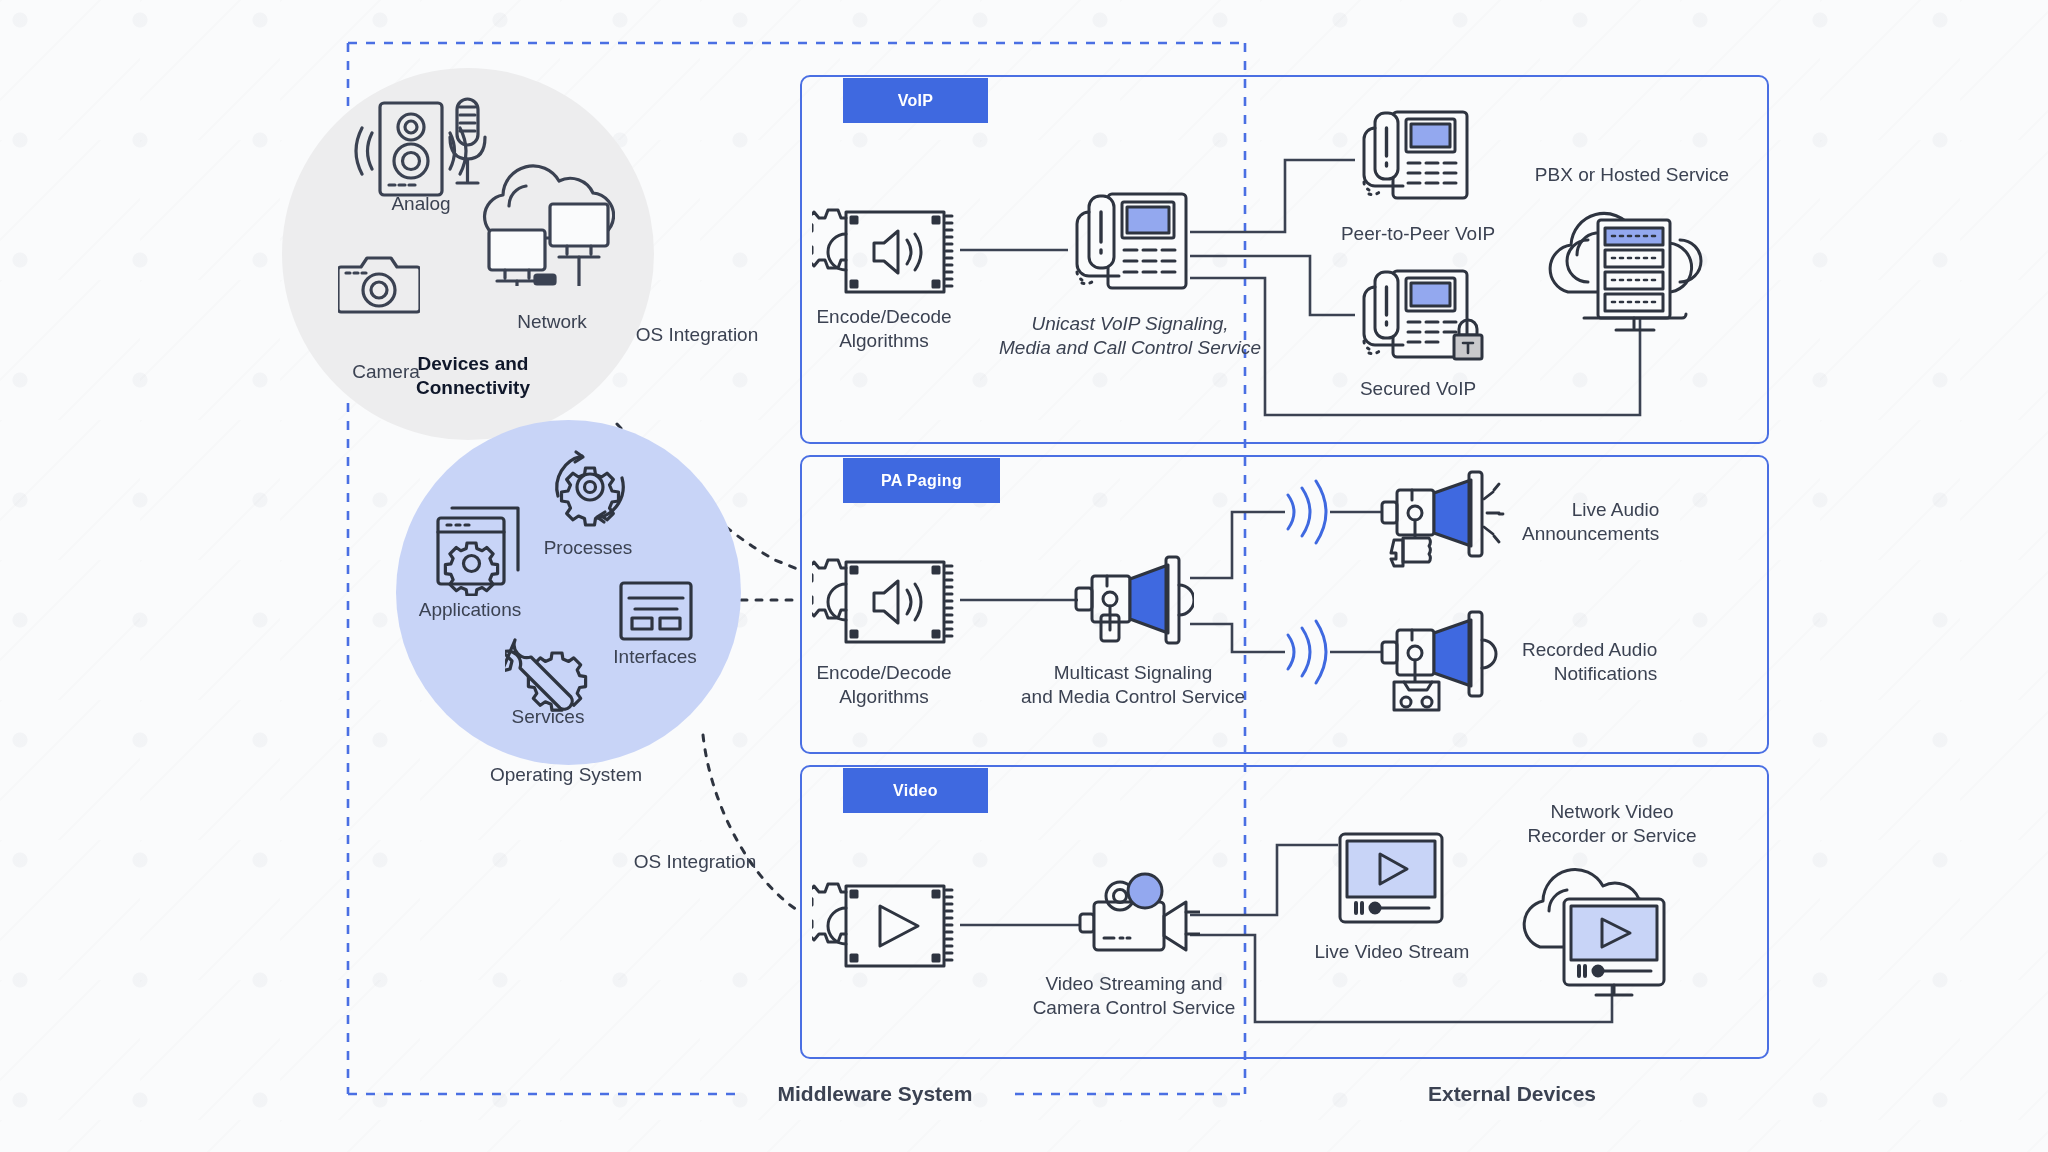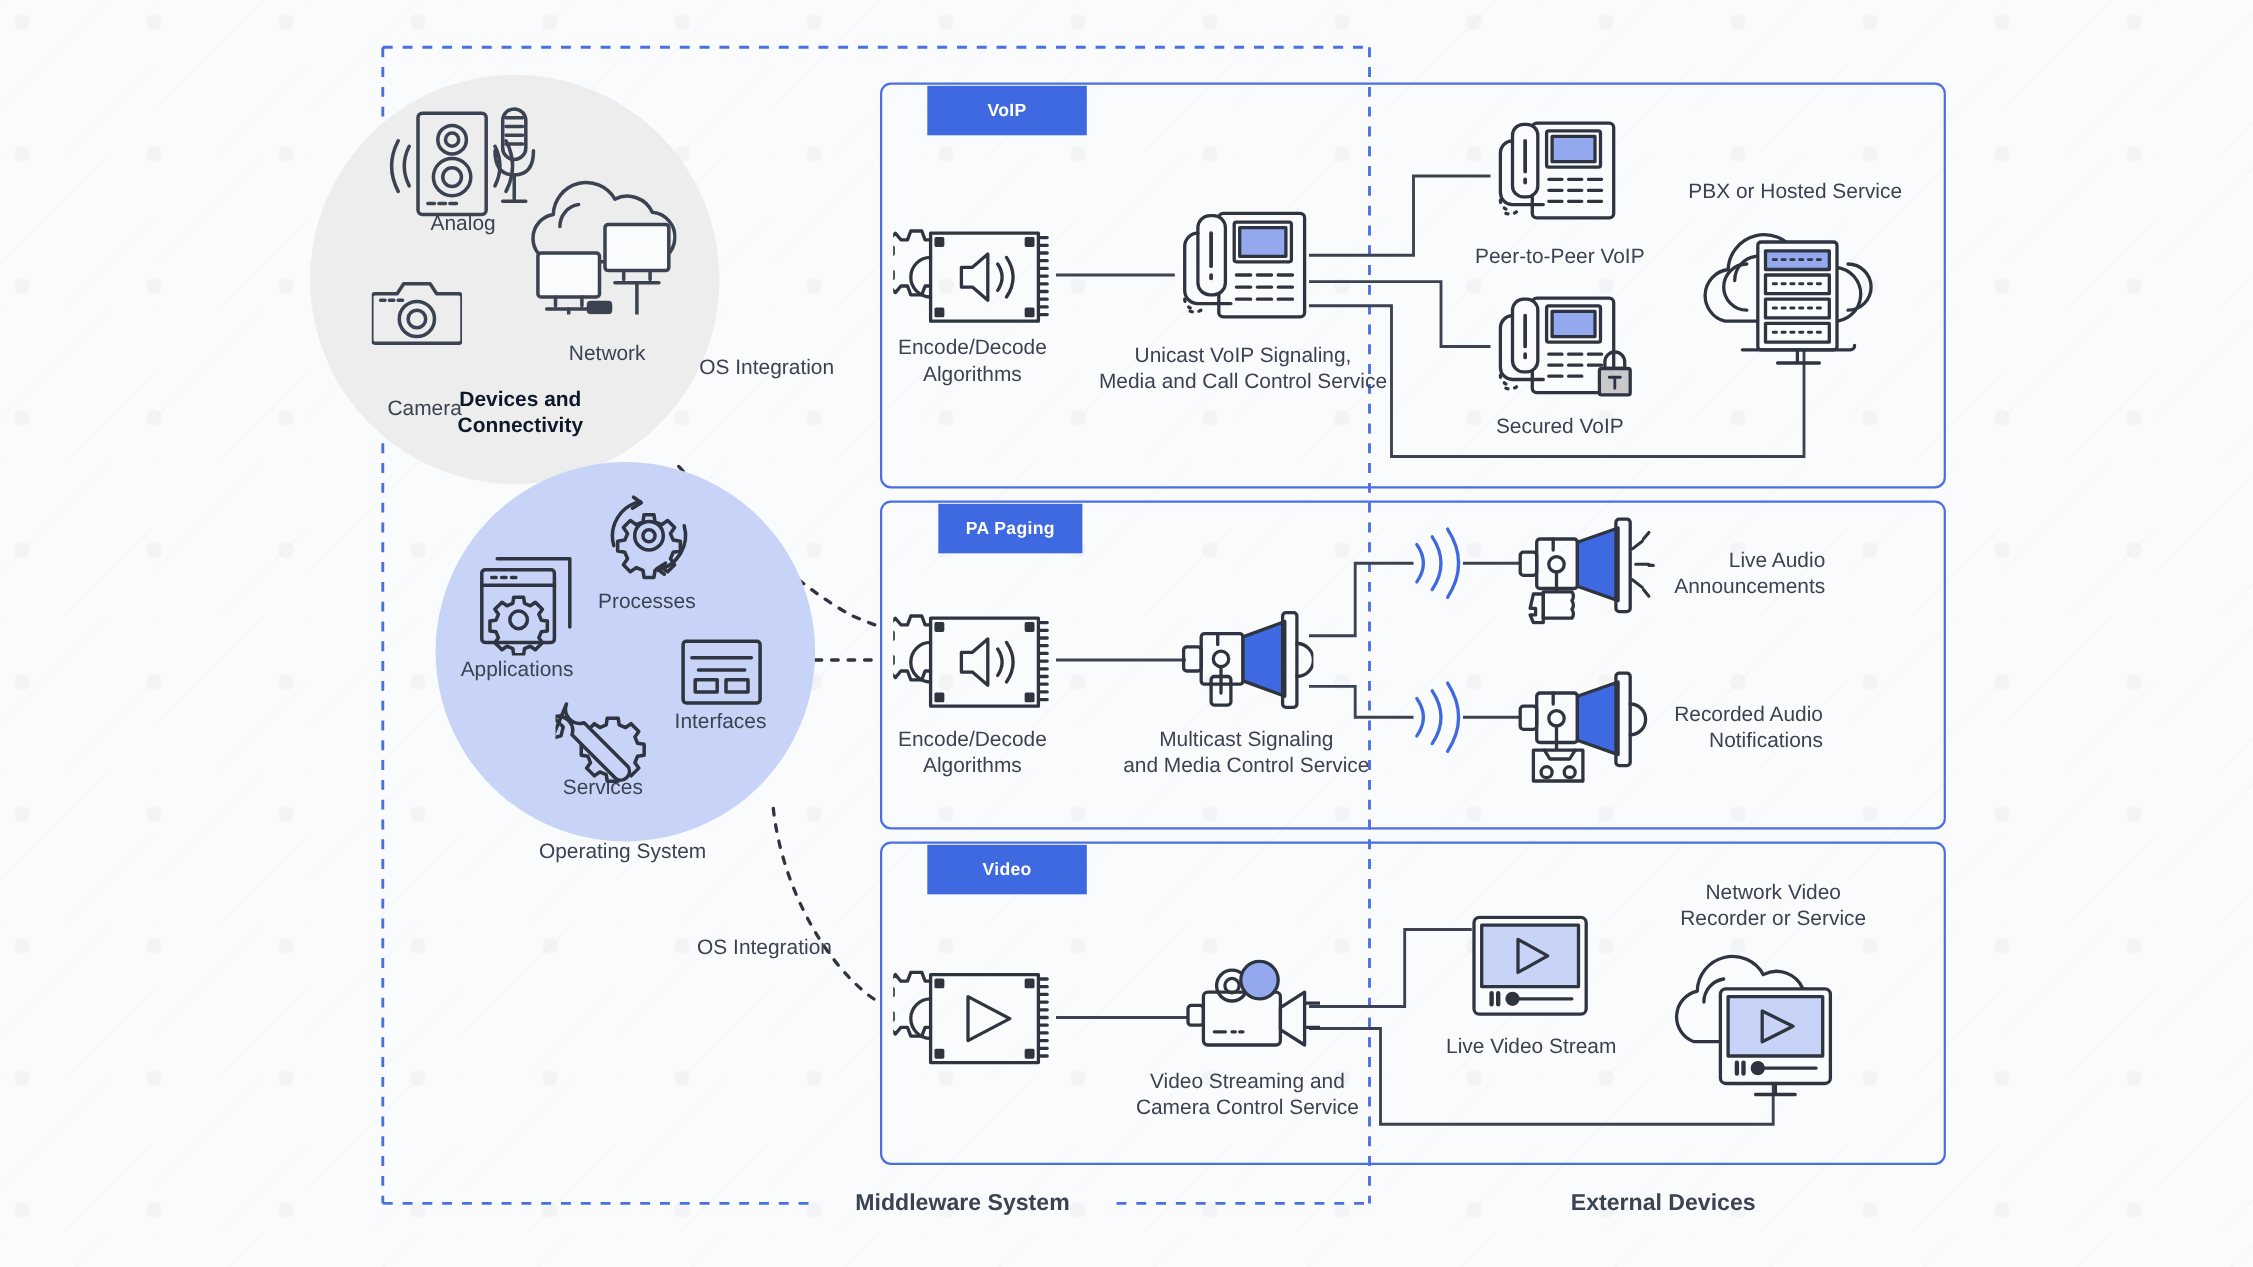--- a/index.html
+++ b/index.html
@@ -251,21 +251,21 @@
         <path d="M56 60 h13 M75 60 h13 M94 60 h13 M56 71 h13 M75 71 h13 M94 71 h13 M56 82 h13 M75 82 h13 M94 82 h13"></path>
         <rect x="21" y="6" width="25" height="72" rx="11" fill="#fafbfc"></rect>
         <path d="M33 22 v30" stroke-width="3.4"></path>
         <path d="M33 60 v3" stroke-width="3.4"></path>
         <path d="M21 22 a12 12 0 0 0 -12 12 v40 a12 12 0 0 0 12 12 h30"></path>
         <path d="M9 82 a10 10 0 0 0 5 8" stroke-dasharray="2 6"></path>
         <path d="M14 93 a12 12 0 0 0 14 -5" stroke-dasharray="2 6"></path>
       </g>
     </svg>
   </div>
-  <div class="lbl" style="left:1130px;top:312px;">Unicast VoIP Signaling,
+  <div class="lbl" style="left:1130px;top:312px;font-style:italic;">Unicast VoIP Signaling,
 Media and Call Control Service</div>
 
   <div class="icon" style="left:1355px;top:108px;">
     <svg width="120" height="100" viewBox="0 0 120 100">
       <g fill="none" stroke="#2e3440" stroke-width="3" stroke-linecap="round" stroke-linejoin="round">
         <rect x="38" y="4" width="74" height="86" rx="4" fill="#fafbfc"></rect>
         <rect x="51" y="11" width="49" height="33" rx="2"></rect>
         <rect x="56" y="16" width="39" height="23" fill="#93a8ef"></rect>
         <path d="M53 55 h12 M71 55 h12 M89 55 h12 M53 65 h12 M71 65 h12 M89 65 h12 M53 75 h12 M71 75 h12 M89 75 h12"></path>
         <rect x="20" y="5" width="23" height="66" rx="10" fill="#fafbfc"></rect>
@@ -315,21 +315,21 @@
         <path d="M82 110 h3 M90 110 h3 M98 110 h3 M106 110 h3 M114 110 h3 M122 110 h3" stroke-width="2.6"></path>
         <path d="M150 48 a13 13 0 0 1 0 42"></path>
         <path d="M58 48 a13 13 0 0 0 0 42"></path>
         <path d="M54 126 h98 a4 4 0 0 0 4 -4"></path>
         <path d="M104 126 v10 M86 138 h38"></path>
       </g>
     </svg>
   </div>
 
   <div class="panel" style="left:800px;top:455px;width:965px;height:295px;"></div>
-  <div class="panel-tag" style="left:843px;top:458px;width:131px;height:45px;margin-left:10px;">PA Paging</div>
+  <div class="panel-tag" style="left:843px;top:458px;width:157px;height:45px;">PA Paging</div>
 
   <div class="icon" style="left:812px;top:556px;">
     <svg width="150" height="92" viewBox="0 0 150 92">
       <g fill="none" stroke="#2e3440" stroke-width="3" stroke-linecap="round" stroke-linejoin="round">
         <path d="M34 12 h-5 l-3-8 h-10 l-3 8 h-6 l-5-6 l-8 8 l6 5 v6 l-8 3 v10 l8 3 v6 l-6 5 l8 8 l5-6 h6 l3 8 h10 l3-8 h5"></path>
         <path d="M34 28 a18 18 0 0 0 0 36"></path>
         <rect x="34" y="6" width="98" height="80"></rect>
         <rect x="39" y="11" width="6" height="6" fill="#2e3440"></rect>
         <rect x="121" y="11" width="6" height="6" fill="#2e3440"></rect>
         <rect x="39" y="75" width="6" height="6" fill="#2e3440"></rect>

